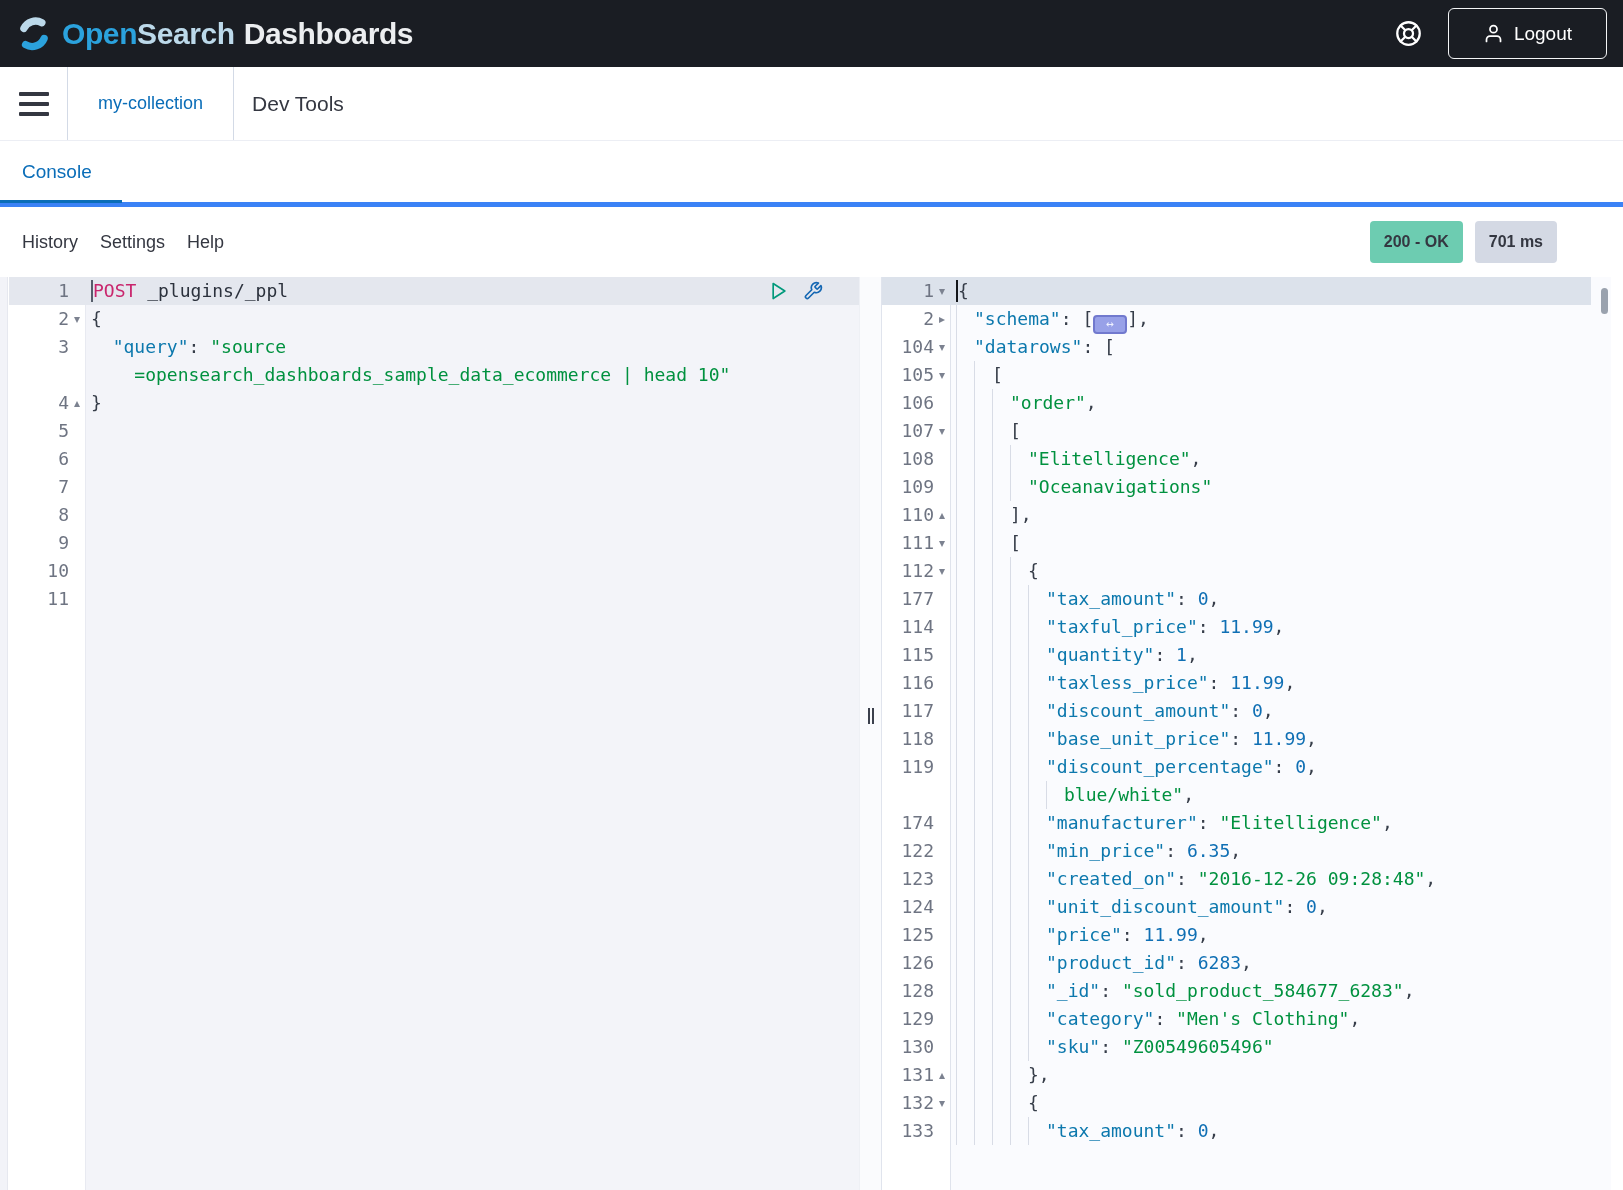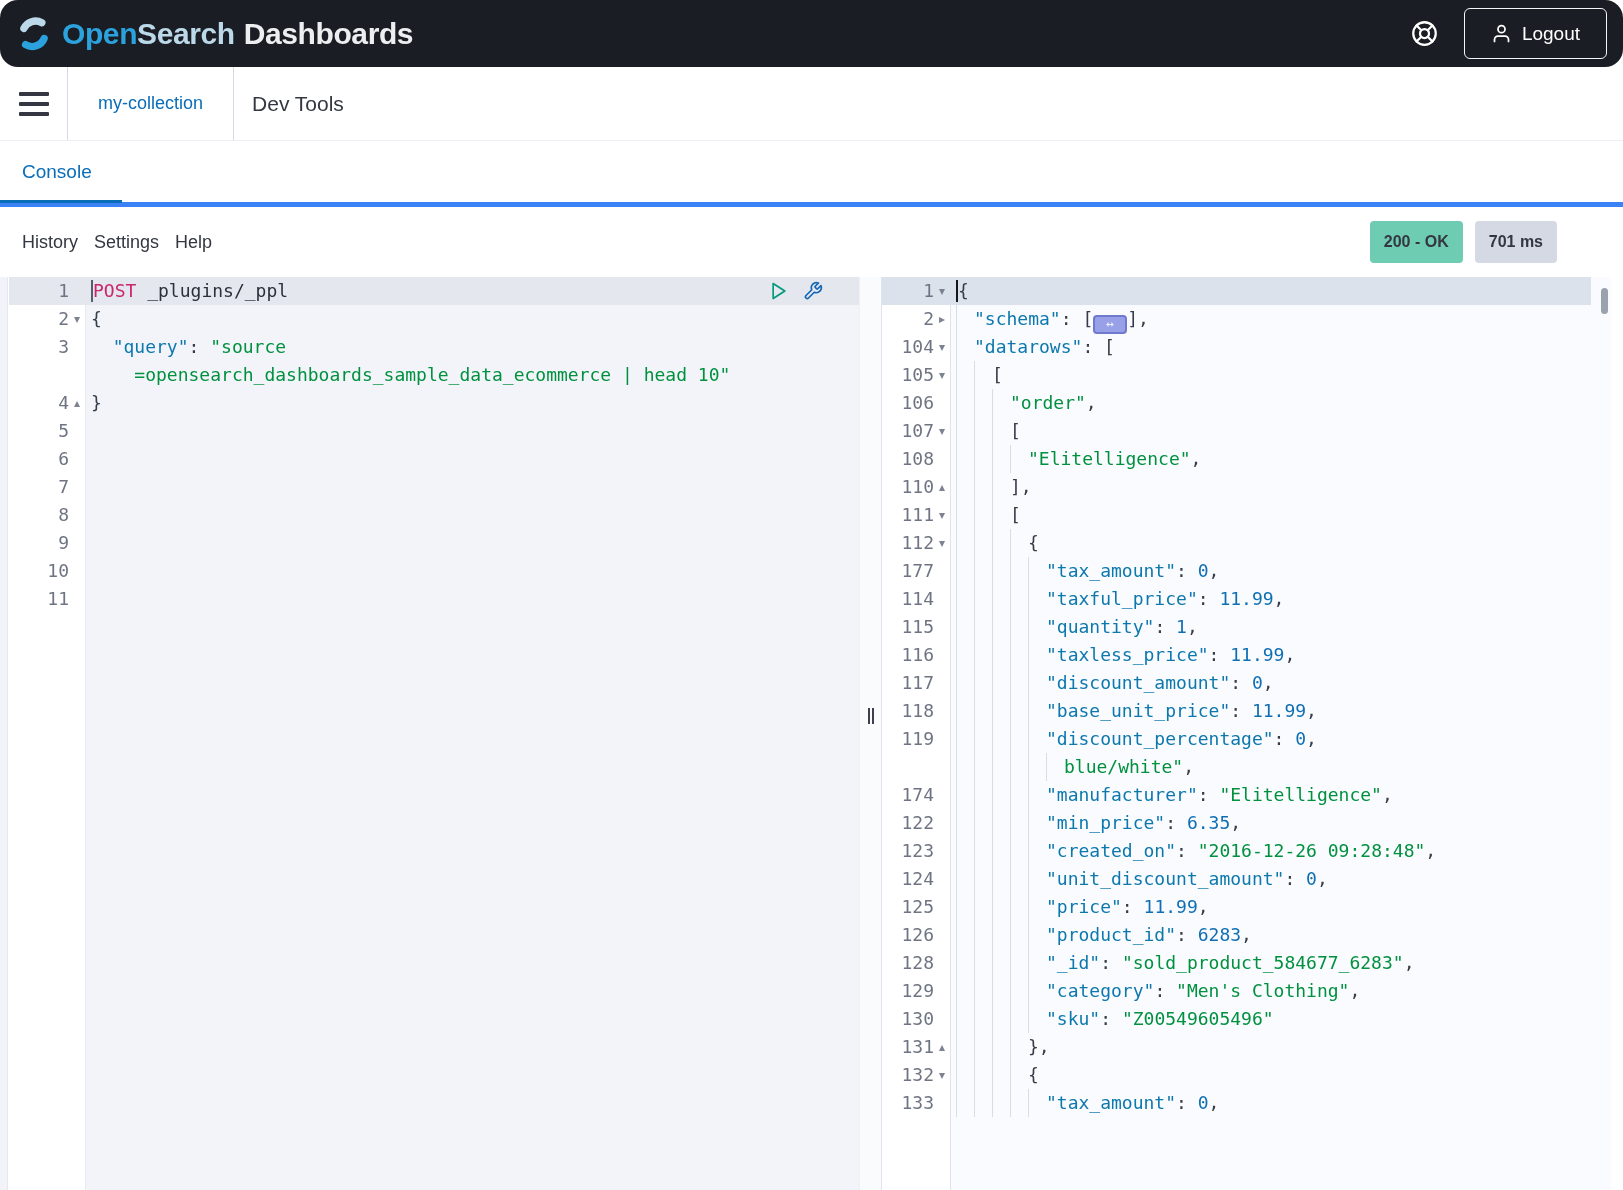--- a/index.html
+++ b/index.html
@@ -6,34 +6,34 @@
   html,body { margin:0; padding:0; }
   body {
     width:1623px; height:1190px; overflow:hidden; position:relative;
     background:#ffffff; font-family:"Liberation Sans", sans-serif;
     -webkit-font-smoothing:antialiased;
   }
 
   
   .topbar {
     position:absolute; left:0; top:0; width:1623px; height:67px;
-    background:#1a1d23; display:flex; align-items:center; padding:0 16px;border-radius:18px;
+    background:#1a1d23; display:flex; align-items:center; padding:0 16px;
   }
   .brand { display:flex; align-items:center; gap:10px; }
   .brand-text { font-weight:bold; font-size:30px; letter-spacing:-0.4px; white-space:nowrap; }
   .b-open  { color:#2ba2dd; }
   .b-search{ color:#bcd9ea; }
   .b-dash  { color:#eceef0; margin-left:9px; }
   .topbar-right { margin-left:auto; display:flex; align-items:center; gap:22px; }
   .icon-btn { background:none; border:none; cursor:pointer; display:flex; align-items:center; padding:0; }
   .logout-btn {
     display:flex; align-items:center; gap:10px; cursor:pointer;
     border:1px solid #f4f5f7; border-radius:6px; background:transparent;
     color:#fff; font-size:19px; font-family:inherit;
-    height:51px; padding:0 26px; margin-left:4px;
+    height:51px; padding:0 34px; margin-left:4px;
   }
 
   
   .navbar {
     position:absolute; left:0; top:67px; width:1623px; height:74px;
     background:#fff; display:flex; align-items:stretch; border-bottom:1px solid #eceef4;
   }
   .hamburger { width:67px; display:flex; align-items:center; justify-content:center; cursor:pointer; background:none; border:none; }
   .hamburger .bars { display:flex; flex-direction:column; gap:6px; width:30px; }
   .hamburger .bars i { display:block; height:4px; background:#343741; border-radius:1px; }
@@ -53,21 +53,21 @@
     position:relative; display:flex; align-items:center;
     padding:0 30px 0 22px; color:#0a6db8; font-size:19px; cursor:pointer;
   }
   .tab.active::after {
     content:""; position:absolute; left:0; right:0; bottom:-1px; height:3px; background:#0a6db8;
   }
 
   
   .toolbar {
     position:absolute; left:0; top:207px; width:1623px; height:70px;
-    background:#fff; display:flex; align-items:center; gap:16px; padding:0 66px 0 22px;
+    background:#fff; display:flex; align-items:center; gap:22px; padding:0 66px 0 22px;
   }
   .menu-item { font-size:18px; color:#343741; cursor:pointer; background:none; border:none; font-family:inherit; padding:0; }
   .badges { margin-left:auto; display:flex; gap:12px; align-items:center; }
   .badge {
     font-size:16px; font-weight:600; color:#343741; border-radius:4px;
     padding:12px 14px; white-space:nowrap;
   }
   .badge-ok { background:var(--ok-bg,#6dccb1); }
   .badge-ms { background:var(--ms-bg,#d4d9e4); }
 
@@ -390,20 +390,33 @@
           <div class="code-content">
             <span class="ig"></span>
             <span class="ig"></span>
             <span class="ig"></span>
             <span class="ig"></span>
             <span class="toks"><span class="t-s">"Elitelligence"</span><span class="t-p">,</span></span>
           </div>
         </div>
         <div class="code-row">
           <div class="gutter-cell">
+            <span class="lnum">109</span>
+            <span class="fold"></span>
+          </div>
+          <div class="code-content">
+            <span class="ig"></span>
+            <span class="ig"></span>
+            <span class="ig"></span>
+            <span class="ig"></span>
+            <span class="toks"><span class="t-s">"Oceanavigations"</span></span>
+          </div>
+        </div>
+        <div class="code-row">
+          <div class="gutter-cell">
             <span class="lnum">110</span>
             <span class="fold">▴</span>
           </div>
           <div class="code-content">
             <span class="ig"></span>
             <span class="ig"></span>
             <span class="ig"></span>
             <span class="toks"><span class="t-p">],</span></span>
           </div>
         </div>

